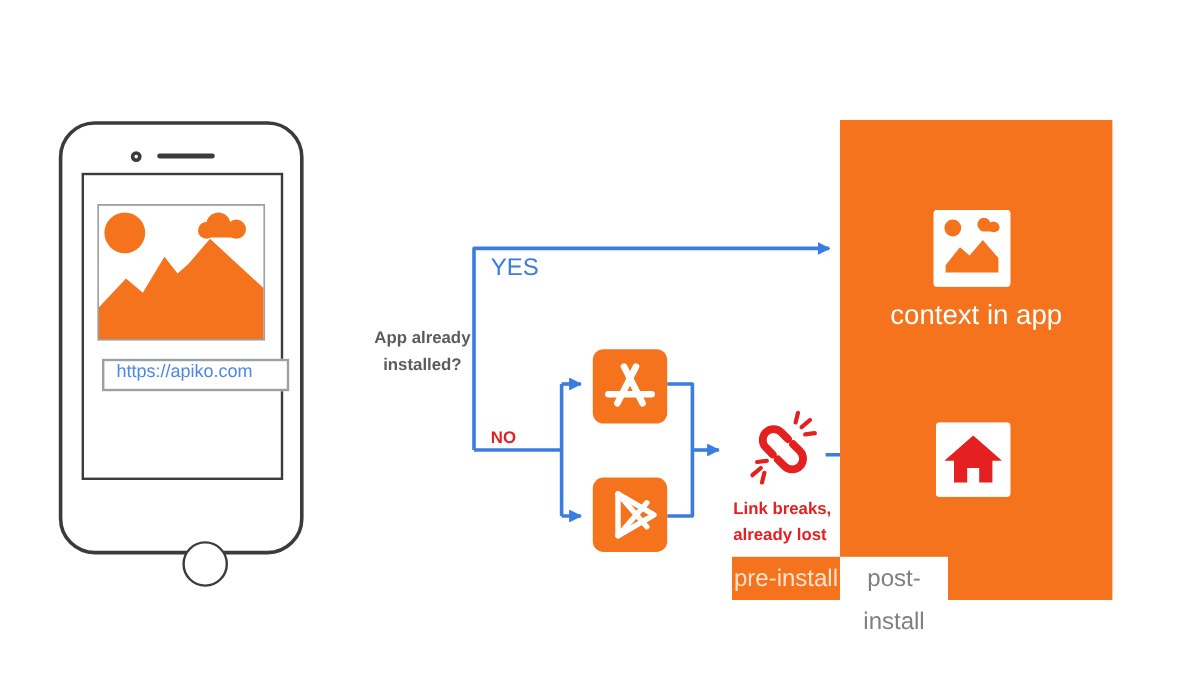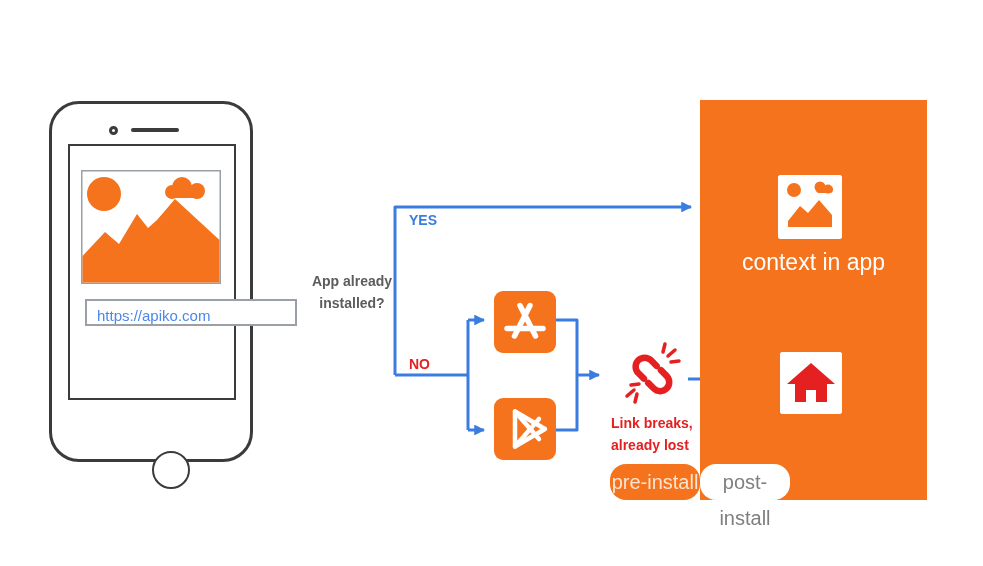--- a/index.html
+++ b/index.html
@@ -14,30 +14,30 @@
   
   .phone{position:absolute;left:49px;top:101px;width:204px;height:361px;
          border:3px solid var(--dark);border-radius:30px;background:#fff;}
   .camera{position:absolute;left:57px;top:22px;width:9px;height:9px;border-radius:50%;
           border:3px solid var(--dark);background:#fff;}
   .speaker{position:absolute;left:79px;top:24px;width:48px;height:4px;border-radius:2px;
            background:var(--dark);}
   .screen{position:absolute;left:16px;top:40px;width:168px;height:256px;
           border:2.5px solid var(--dark);background:#fff;}
   .photo{position:absolute;left:11px;top:24px;width:140px;height:114px;}
-  .urlbar{position:absolute;left:82px;top:296px;width:212px;height:27px;background:#fff;
-          border:2px solid var(--border-gray);display:flex;align-items:flex-end;z-index:5;}
+  .urlbar{position:absolute;left:82px;top:296px;width:156px;height:27px;background:#fff;
+          border:2px solid var(--border-gray);display:flex;align-items:flex-start;z-index:5;}
   .urlbar span{padding-left:10px;font-size:15px;color:var(--url-blue);}
   .homebtn{position:absolute;left:82px;top:305px;width:38px;height:38px;border-radius:50%;
            border:2.5px solid var(--dark);background:#fff;}
 
   
   .question{position:absolute;left:293px;top:270px;width:94px;text-align:center;
             font-size:14px;font-weight:bold;color:var(--text-gray);line-height:22px;margin-left:12px;}
-  .yes{position:absolute;left:409px;top:212px;font-size:14px;font-weight:bold;color:var(--blue);}
+  .yes{position:absolute;left:409px;top:212px;font-size:20px;font-weight:normal;color:var(--blue);}
   .no{position:absolute;left:409px;top:356px;font-size:14px;font-weight:bold;color:var(--red);}
   .linkbreaks{position:absolute;left:611px;top:412px;font-size:14px;font-weight:bold;
               color:var(--red);line-height:22px;}
 
   
   .connectors{position:absolute;left:0;top:0;pointer-events:none;}
   .connectors path{stroke:var(--blue);stroke-width:3;fill:none;stroke-linejoin:round;}
   .connectors marker path{fill:var(--blue);stroke:none;}
 
   
@@ -56,21 +56,21 @@
   .panel{position:absolute;left:700px;top:100px;width:227px;height:400px;background:var(--orange);}
   .panel-caption{position:absolute;left:0;top:147px;width:100%;text-align:center;color:#fff;
                  font-size:23px;line-height:30px;}
   .whitebox{position:absolute;background:#fff;border-radius:3px;display:flex;
             align-items:center;justify-content:center;}
   .imgicon{left:78px;top:75px;width:64px;height:64px;}
   .homeicon{left:80px;top:252px;width:62px;height:62px;}
 
   
   .tag{position:absolute;top:464px;width:90px;height:36px;line-height:36px;
-       text-align:center;font-size:20px;border-radius:16px;}
+       text-align:center;font-size:20px;}
   .pre{left:610px;background:var(--orange);color:var(--pre-text);}
   .post{left:700px;background:#fff;color:var(--post-gray);z-index:6;}
 </style>
 </head>
 <body>
 
 <div class="canvas">
 
   <svg class="connectors" width="983" height="566" viewBox="0 0 983 566">
     <defs>

